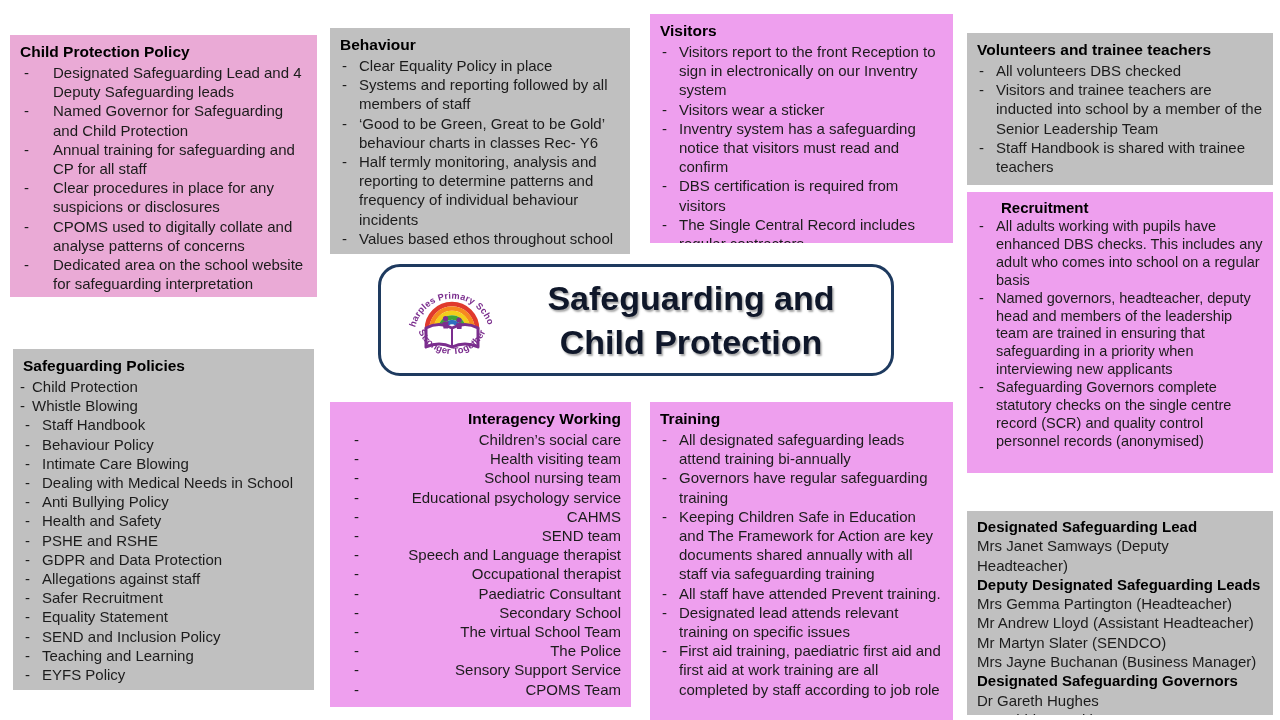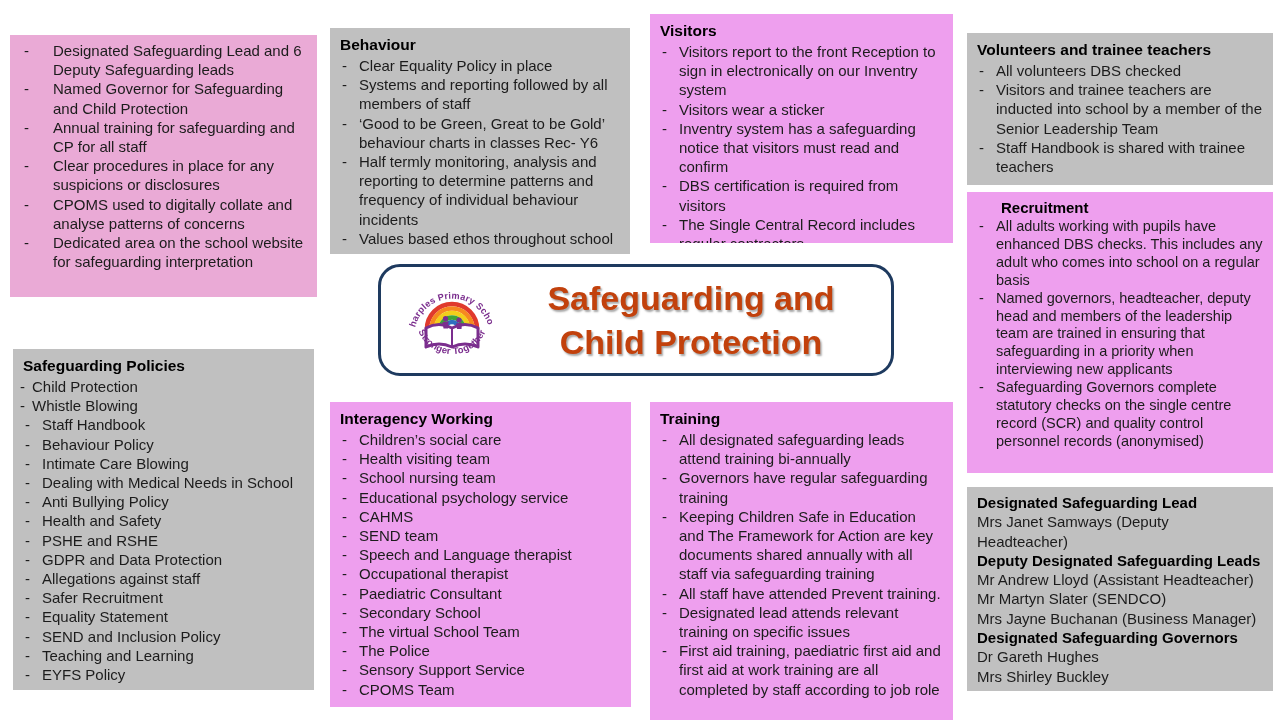--- a/index.html
+++ b/index.html
@@ -19,33 +19,34 @@
   .wide-indent .dash{width:29px;padding-left:4px;}
   .tight .dash{width:12px;margin-left:-3px;padding-left:0;}
   .small .bullet{font-size:14.5px;line-height:17.9px;}
   .small h2{font-size:15px;line-height:19px;margin-left:24px;}
   .lines .line{font-size:15px;line-height:19.3px;}
   .lines .line.bold{font-weight:bold;color:#000;}
 
   .title-box{position:absolute;left:378px;top:264px;width:516px;height:112px;background:#fff;
     border:3.5px solid #1E3A5F;border-radius:22px;display:flex;align-items:center;box-sizing:border-box;}
   .logo-wrap{flex:none;margin-left:20px;}
-  .title-text{flex:1;text-align:center;font-size:34px;font-weight:bold;color:#c2410c;
+  .title-text{flex:1;text-align:center;font-size:34px;font-weight:bold;color:#0f172a;
     line-height:1.3;text-shadow:1.5px 1.5px 2px rgba(0,0,0,0.35);padding-right:12px;}
 </style>
 </head>
 <body>
 
 <div class="slide">
 
   <section class="card pink wide-indent" style="left:10px;top:35px;width:307px;height:262px;">
-    <ul>
-        <li class="bullet">
-          <span class="dash">-</span>
-          <span class="txt">Designated Safeguarding Lead and 6 Deputy Safeguarding leads</span>
+    <h2>Child Protection Policy</h2>
+    <ul>
+        <li class="bullet">
+          <span class="dash">-</span>
+          <span class="txt">Designated Safeguarding Lead and 4 Deputy Safeguarding leads</span>
         </li>
         <li class="bullet">
           <span class="dash">-</span>
           <span class="txt">Named Governor for Safeguarding and Child Protection</span>
         </li>
         <li class="bullet">
           <span class="dash">-</span>
           <span class="txt">Annual training for safeguarding and CP for all staff</span>
         </li>
         <li class="bullet">
@@ -144,25 +145,26 @@
           <span class="dash">-</span>
           <span class="txt">Named governors, headteacher, deputy head and members of the leadership team are trained in ensuring that safeguarding in a priority when interviewing new applicants</span>
         </li>
         <li class="bullet">
           <span class="dash">-</span>
           <span class="txt">Safeguarding Governors complete statutory checks on the single centre record (SCR) and quality control personnel records (anonymised)</span>
         </li>
       </ul>
   </section>
 
-  <section class="card gray lines" style="left:967px;top:487px;width:306px;height:204px;">
+  <section class="card gray lines" style="left:967px;top:511px;width:306px;height:204px;">
     <div>
         <div class="line bold">Designated Safeguarding Lead</div>
         <div class="line">Mrs Janet Samways (Deputy Headteacher)</div>
         <div class="line bold">Deputy Designated Safeguarding Leads</div>
+        <div class="line">Mrs Gemma Partington (Headteacher)</div>
         <div class="line">Mr Andrew Lloyd (Assistant Headteacher)</div>
         <div class="line">Mr Martyn Slater (SENDCO)</div>
         <div class="line">Mrs Jayne Buchanan (Business Manager)</div>
         <div class="line bold">Designated Safeguarding Governors</div>
         <div class="line">Dr Gareth Hughes</div>
         <div class="line">Mrs Shirley Buckley</div>
       </div>
   </section>
 
   <section class="card gray" style="left:13px;top:349px;width:301px;height:341px;">
@@ -228,21 +230,21 @@
           <span class="dash">-</span>
           <span class="txt">Teaching and Learning</span>
         </li>
         <li class="bullet">
           <span class="dash">-</span>
           <span class="txt">EYFS Policy</span>
         </li>
       </ul>
   </section>
 
-  <section class="card violet" style="left:330px;top:402px;width:301px;height:305px;">
+  <section class="card violet" style="left:330px;top:402px;width:301px;height:305px;text-align:right;">
     <h2>Interagency Working</h2>
     <ul>
         <li class="bullet">
           <span class="dash">-</span>
           <span class="txt">Children’s social care</span>
         </li>
         <li class="bullet">
           <span class="dash">-</span>
           <span class="txt">Health visiting team</span>
         </li>

